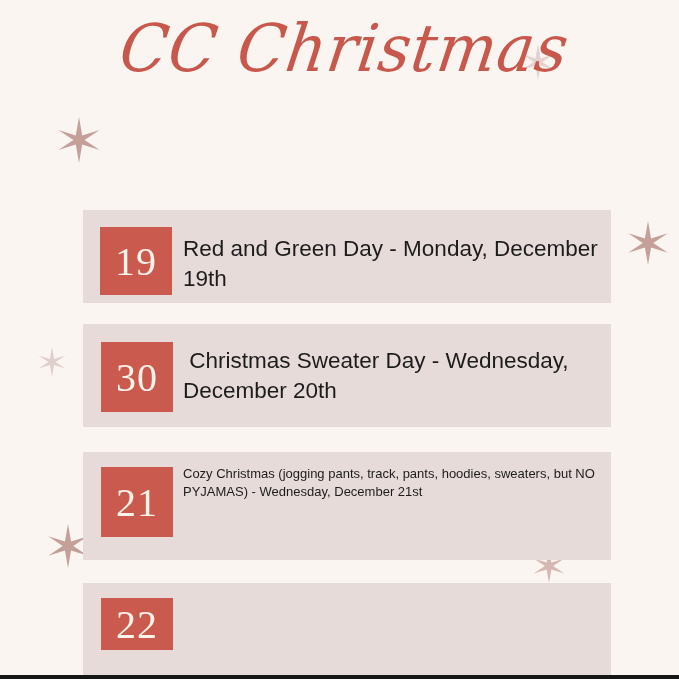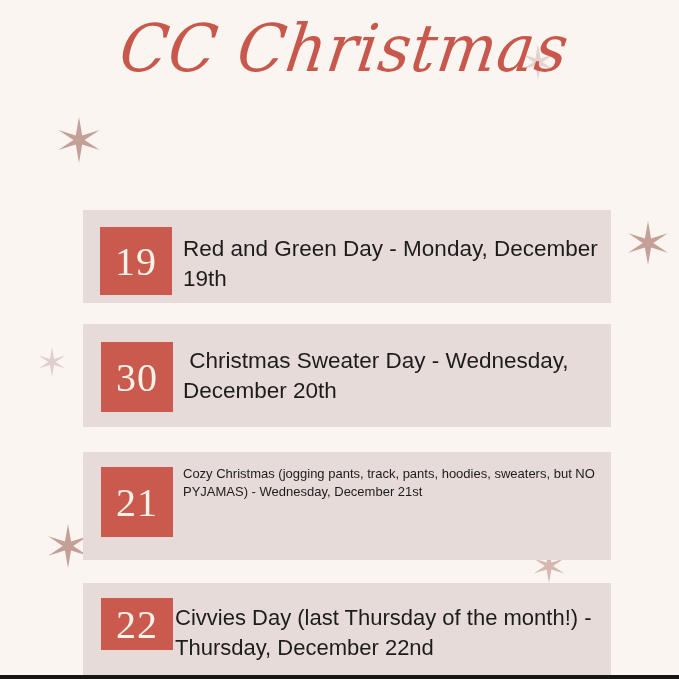--- a/index.html
+++ b/index.html
@@ -174,18 +174,17 @@
     <div class="event-text"> Christmas Sweater Day - Wednesday, December 20th</div>
   </div>
 
   <div class="event-row" id="row-2">
     <div class="num-box">21</div>
     <div class="event-text">Cozy Christmas (jogging pants, track, pants, hoodies, sweaters, but NO PYJAMAS) - Wednesday, December 21st</div>
   </div>
 
   <div class="event-row" id="row-3">
     <div class="num-box">22</div>
-    <div class="event-text">Civvies Day (last Thursday of the month!) - Thursday, December 22nd</div>
   </div>
 
   <div id="bottom-bar"></div>
 
 </div>
 
 </body></html>

